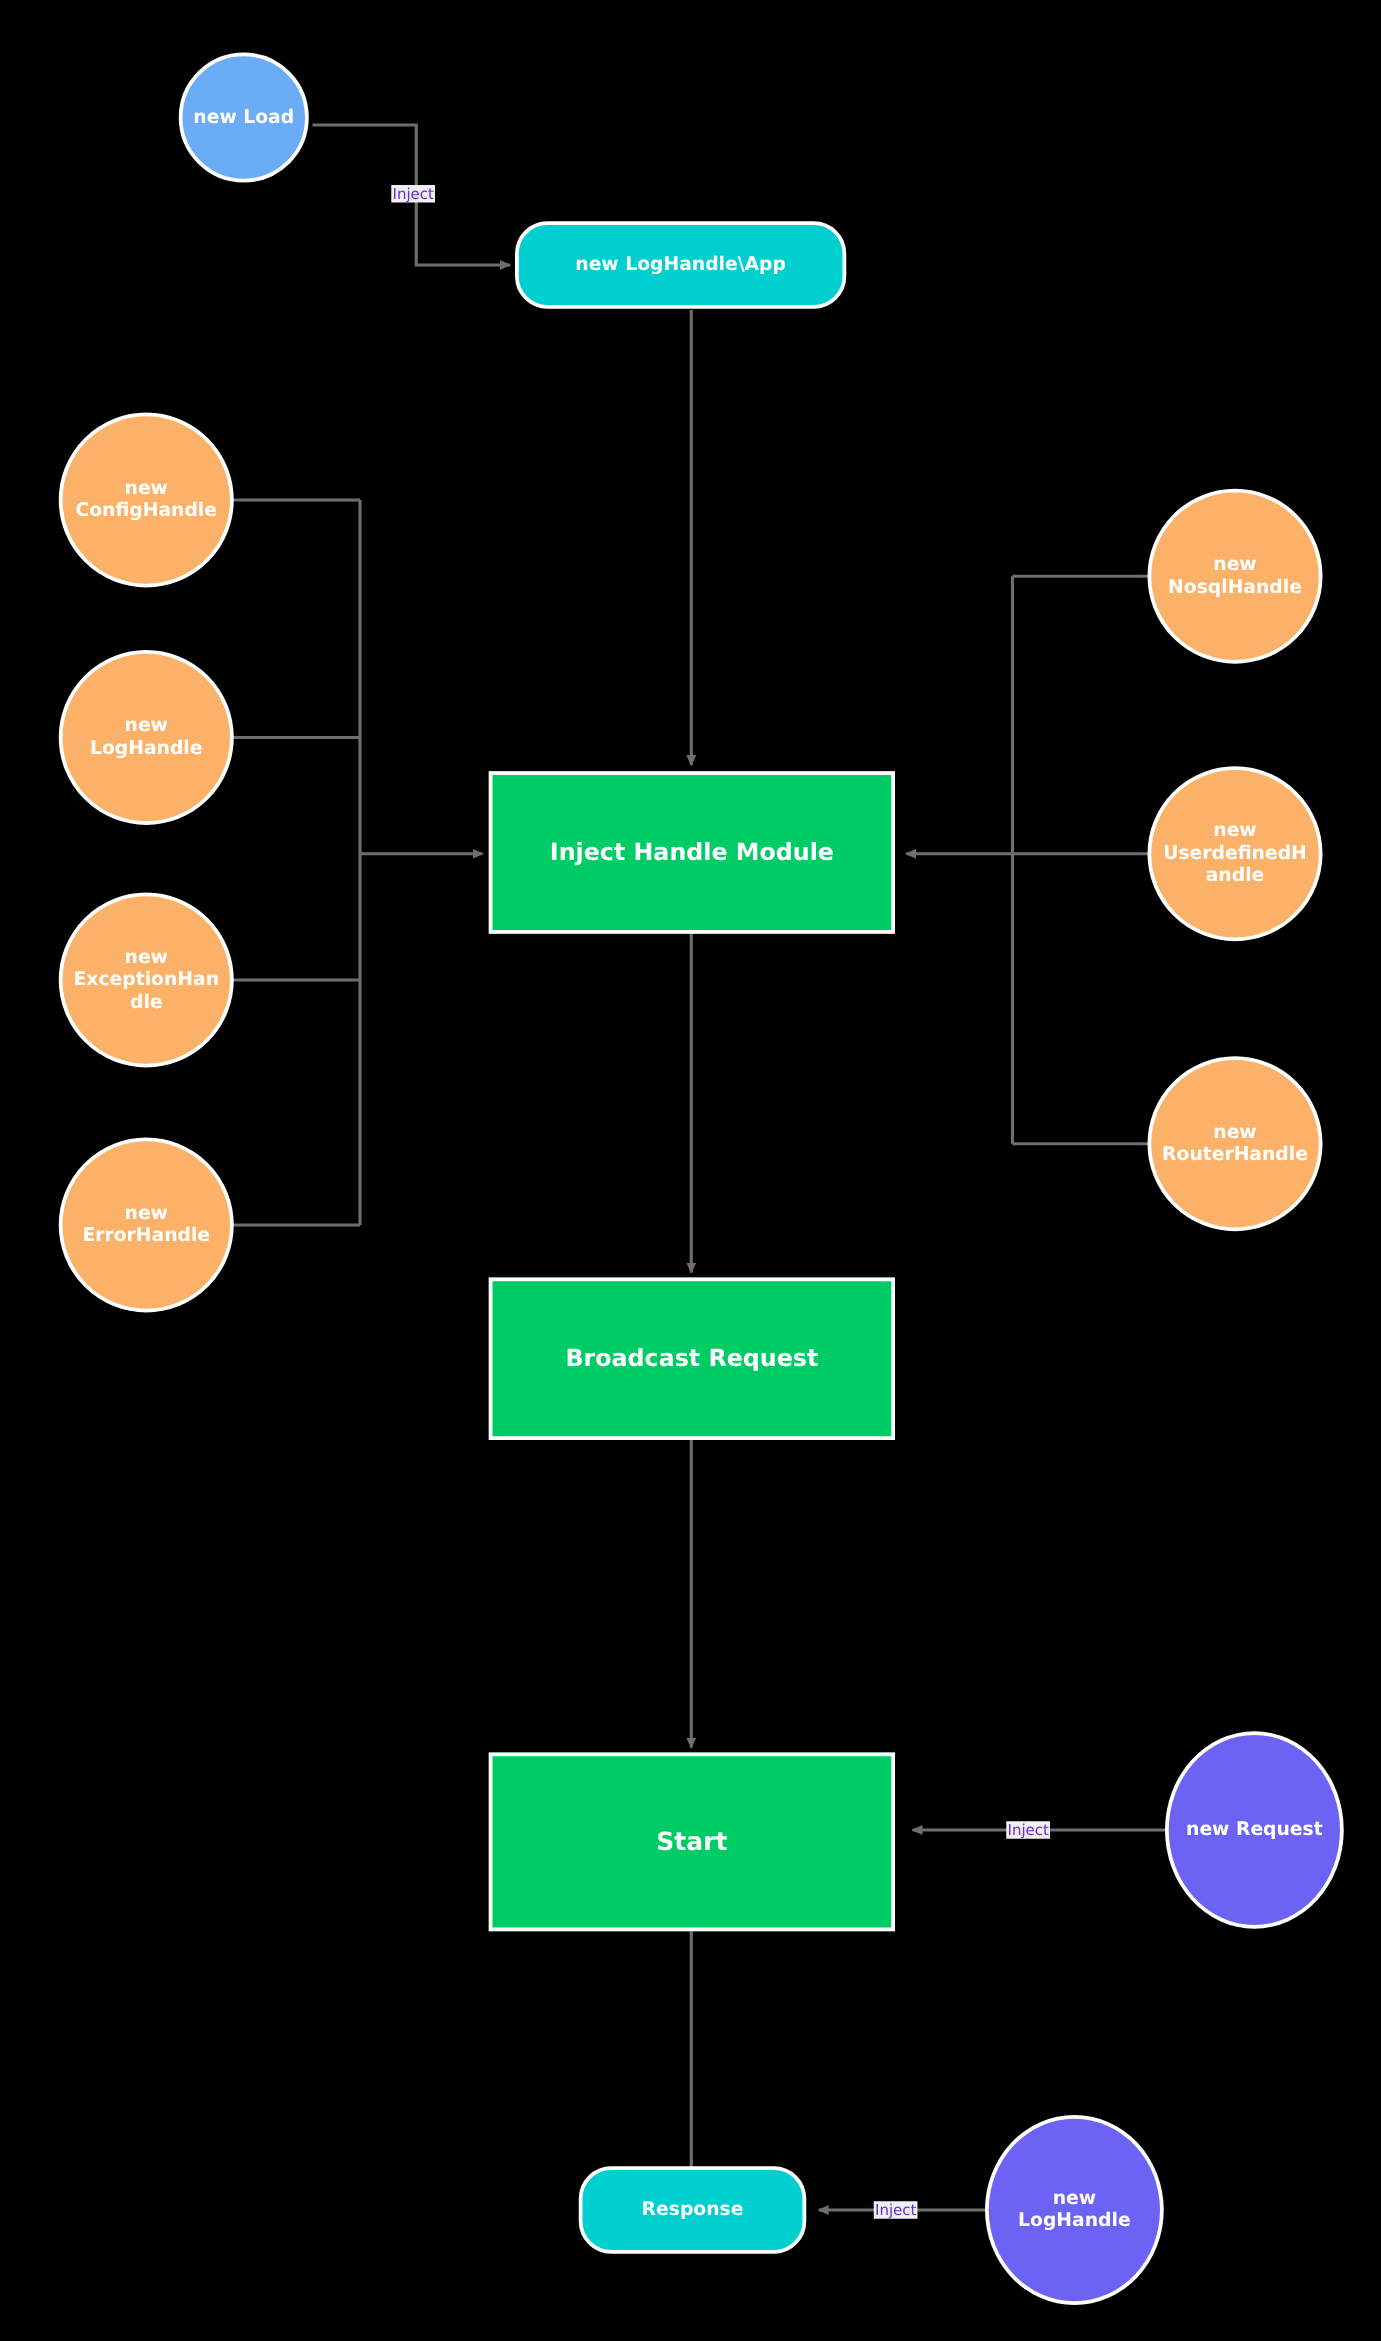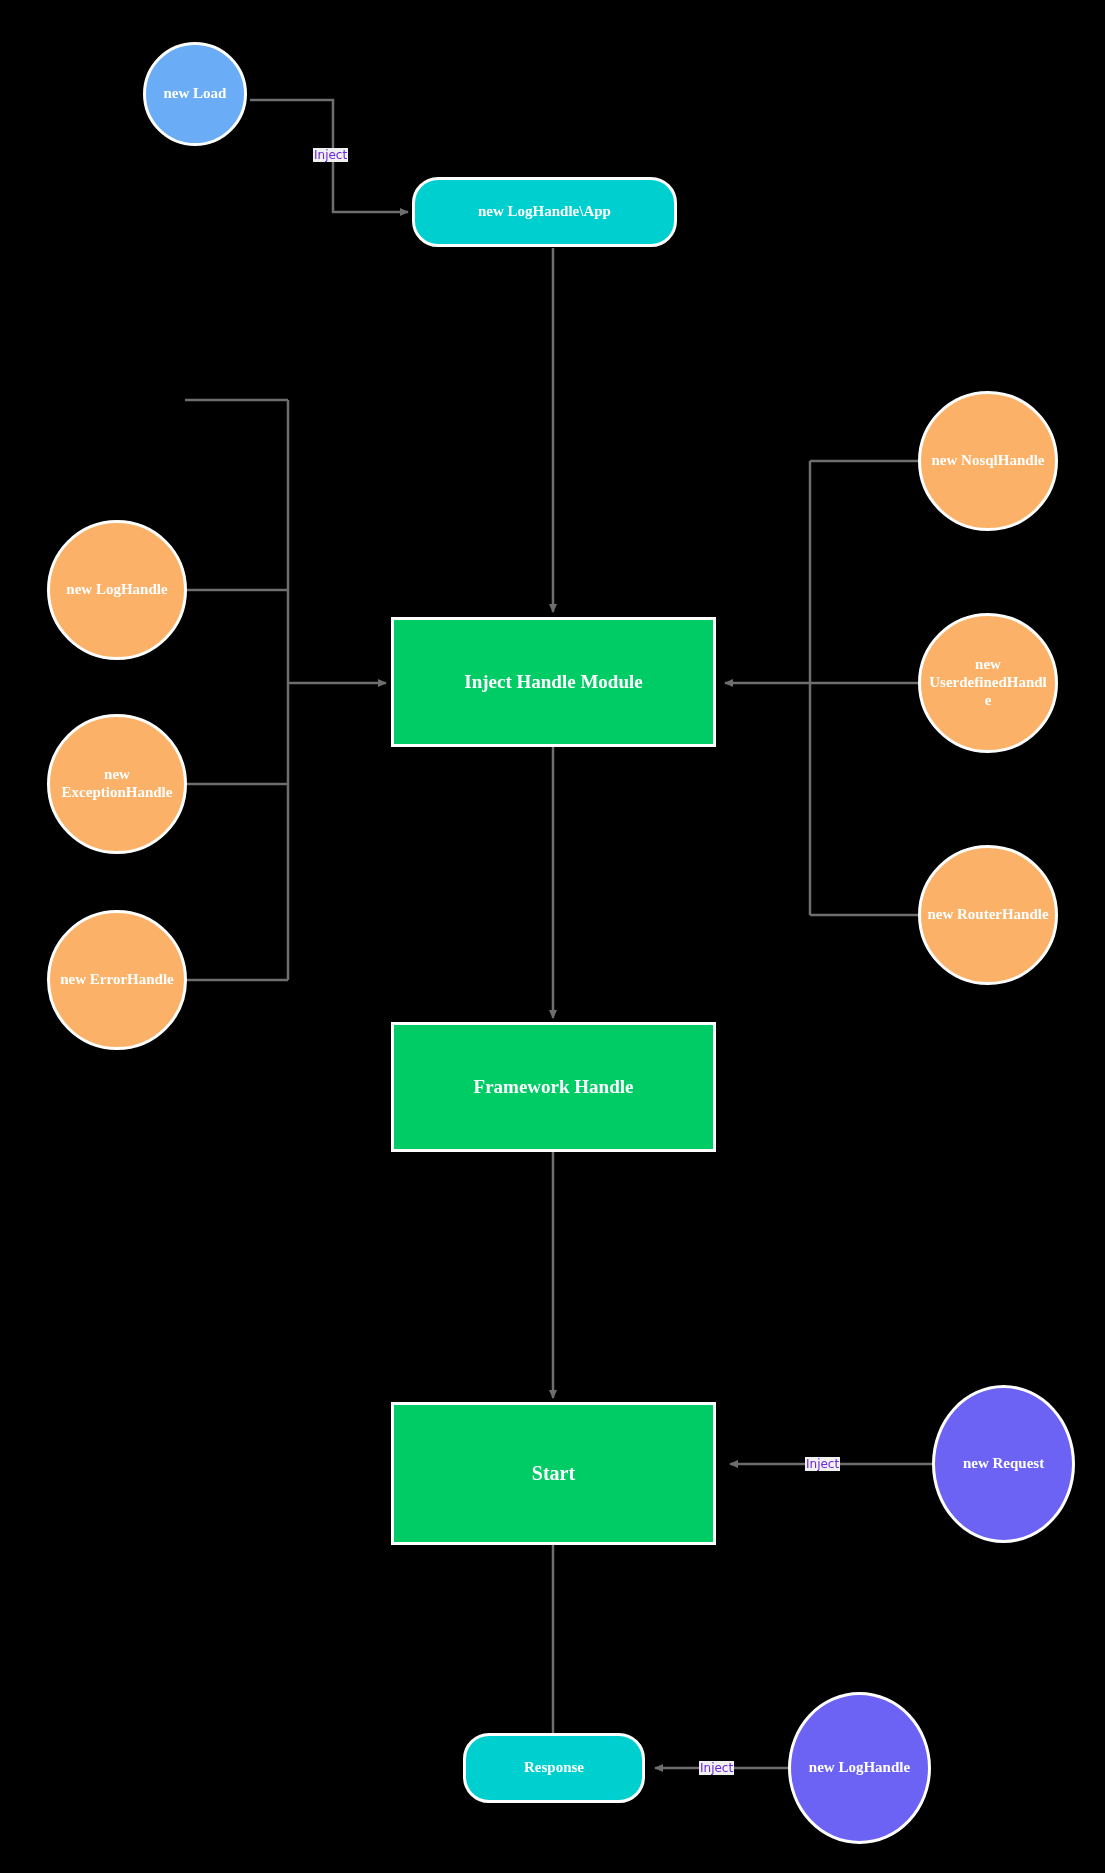--- a/index.html
+++ b/index.html
@@ -59,21 +59,20 @@
     background: #00cc66;
     border: 3px solid #ffffff;
     border-radius: 0;
   }
 
   .lbl-inner {
     padding: 0 6px;
     width: 100%;
     overflow-wrap: break-word;
     word-break: break-word;
-    font-family: Liberation Serif, serif;
   }
 
   
   .edge-label {
     position: absolute;
     background: #f0f0f0;
     color: #6d28d9;
     font-family: "DejaVu Sans", sans-serif;
     font-weight: normal;
     font-size: 12px;
@@ -127,20 +126,23 @@
   </svg>
 
   <div class="node n-circle n-blue" style="left:143px; top:42px; width:104px; height:104px; font-size:15px;">
     <span class="lbl-inner">new Load</span>
   </div>
 
   <div class="node n-round" style="left:412px; top:177px; width:265px; height:70px; font-size:15px;">
     <span class="lbl-inner">new LogHandle\App</span>
   </div>
 
+  <div class="node n-circle n-orange" style="left:47px; top:330px; width:140px; height:140px; font-size:15px;">
+    <span class="lbl-inner">new ConfigHandle</span>
+  </div>
 
   <div class="node n-circle n-orange" style="left:47px; top:520px; width:140px; height:140px; font-size:15px;">
     <span class="lbl-inner">new LogHandle</span>
   </div>
 
   <div class="node n-circle n-orange" style="left:47px; top:714px; width:140px; height:140px; font-size:15px;">
     <span class="lbl-inner">new ExceptionHandle</span>
   </div>
 
   <div class="node n-circle n-orange" style="left:47px; top:910px; width:140px; height:140px; font-size:15px;">
@@ -157,21 +159,21 @@
 
   <div class="node n-circle n-orange" style="left:918px; top:845px; width:140px; height:140px; font-size:15px;">
     <span class="lbl-inner">new RouterHandle</span>
   </div>
 
   <div class="node n-rect" style="left:391px; top:617px; width:325px; height:130px; font-size:19px;">
     <span class="lbl-inner">Inject Handle Module</span>
   </div>
 
   <div class="node n-rect" style="left:391px; top:1022px; width:325px; height:130px; font-size:19px;">
-    <span class="lbl-inner">Framework Handle</span>
+    <span class="lbl-inner">Broadcast Request</span>
   </div>
 
   <div class="node n-rect" style="left:391px; top:1402px; width:325px; height:143px; font-size:20px;">
     <span class="lbl-inner">Start</span>
   </div>
 
   <div class="node n-circle n-purple" style="left:932px; top:1385px; width:143px; height:158px; font-size:15px;">
     <span class="lbl-inner">new Request</span>
   </div>
 

